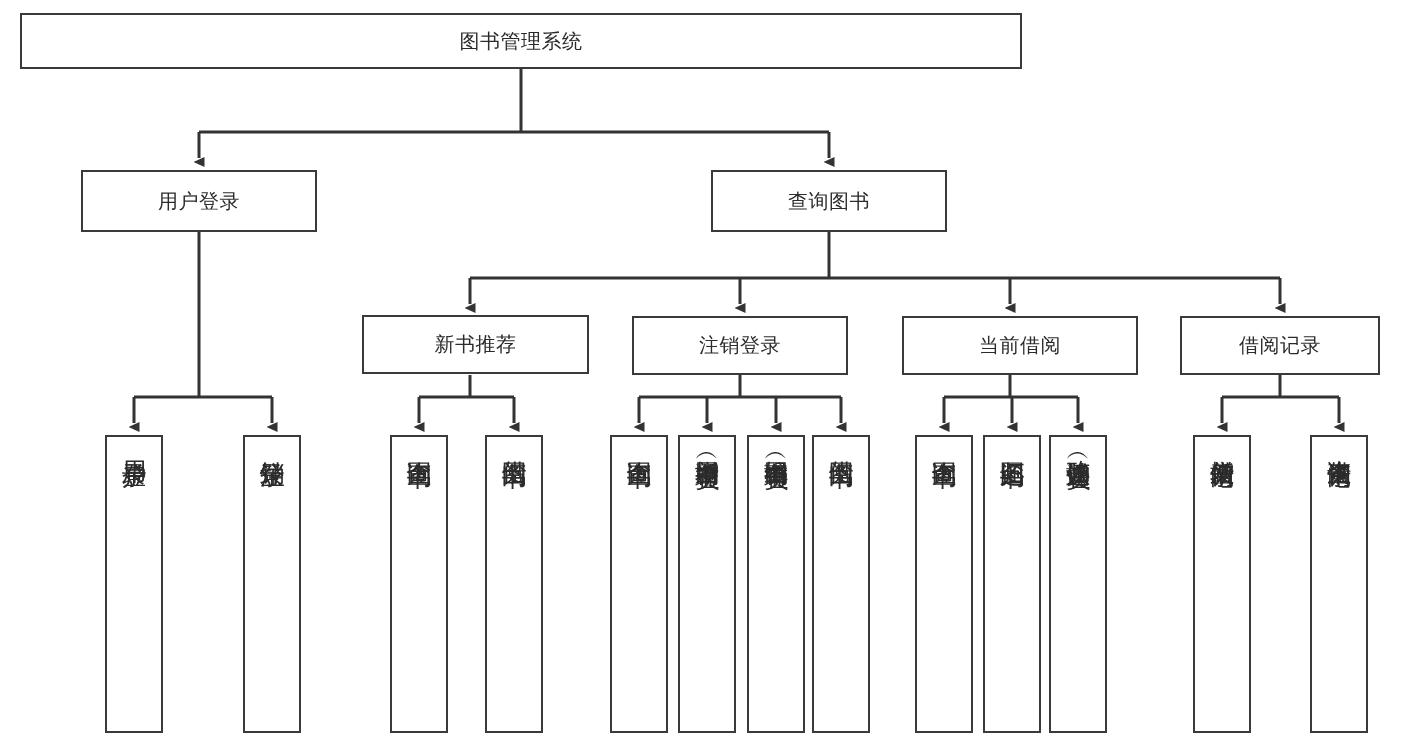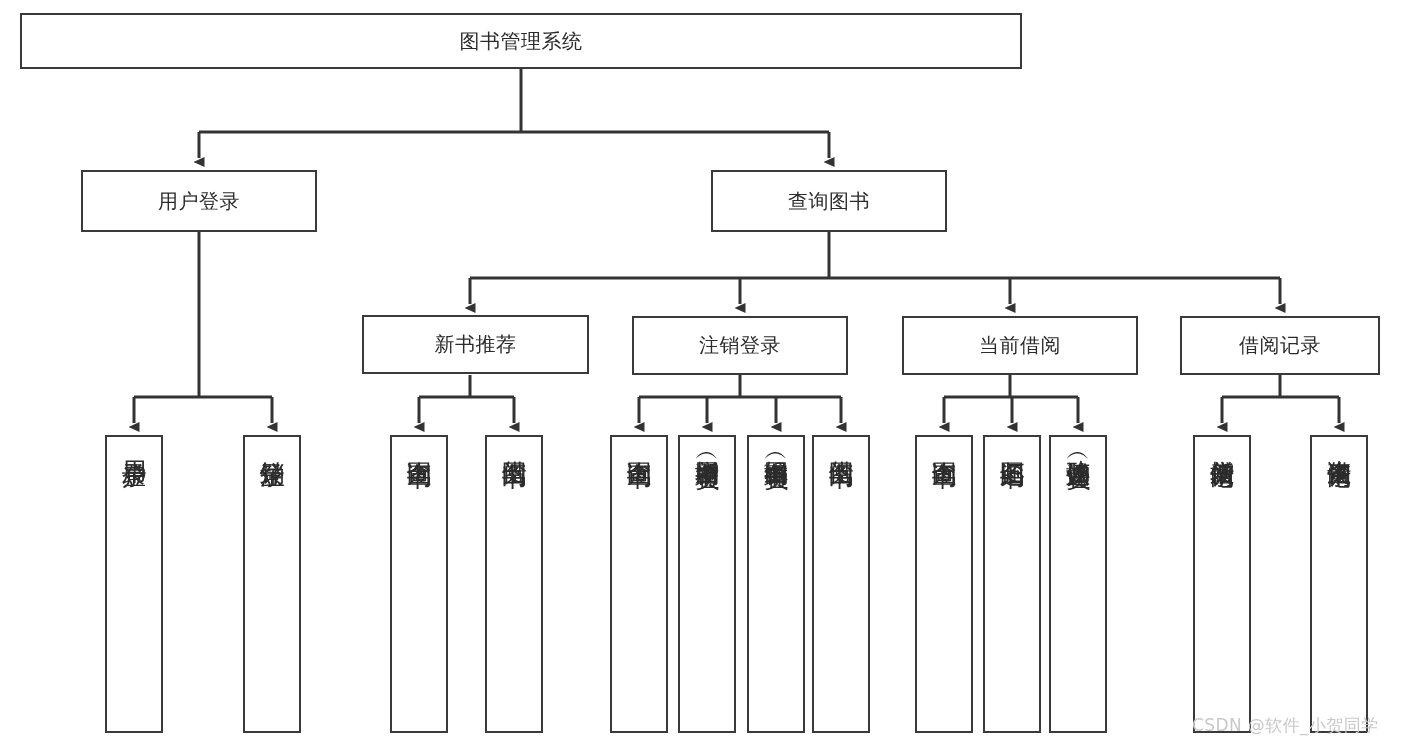--- a/index.html
+++ b/index.html
@@ -175,14 +175,13 @@
         <span class="label">确认归还（管理员）</span>
       </div>
       <div class="node v tall" style="left: 1193px; top: 435px; width: 58px; height: 298px;">
         <span class="label">新增借阅记录</span>
       </div>
       <div class="node v tall" style="left: 1310px; top: 435px; width: 58px; height: 298px;">
         <span class="label">查询借阅记录</span>
       </div>
     </div>
 
-  <div id="watermark">CSDN @软件_小贺同学</div>
 </div>
 
 </body></html>

